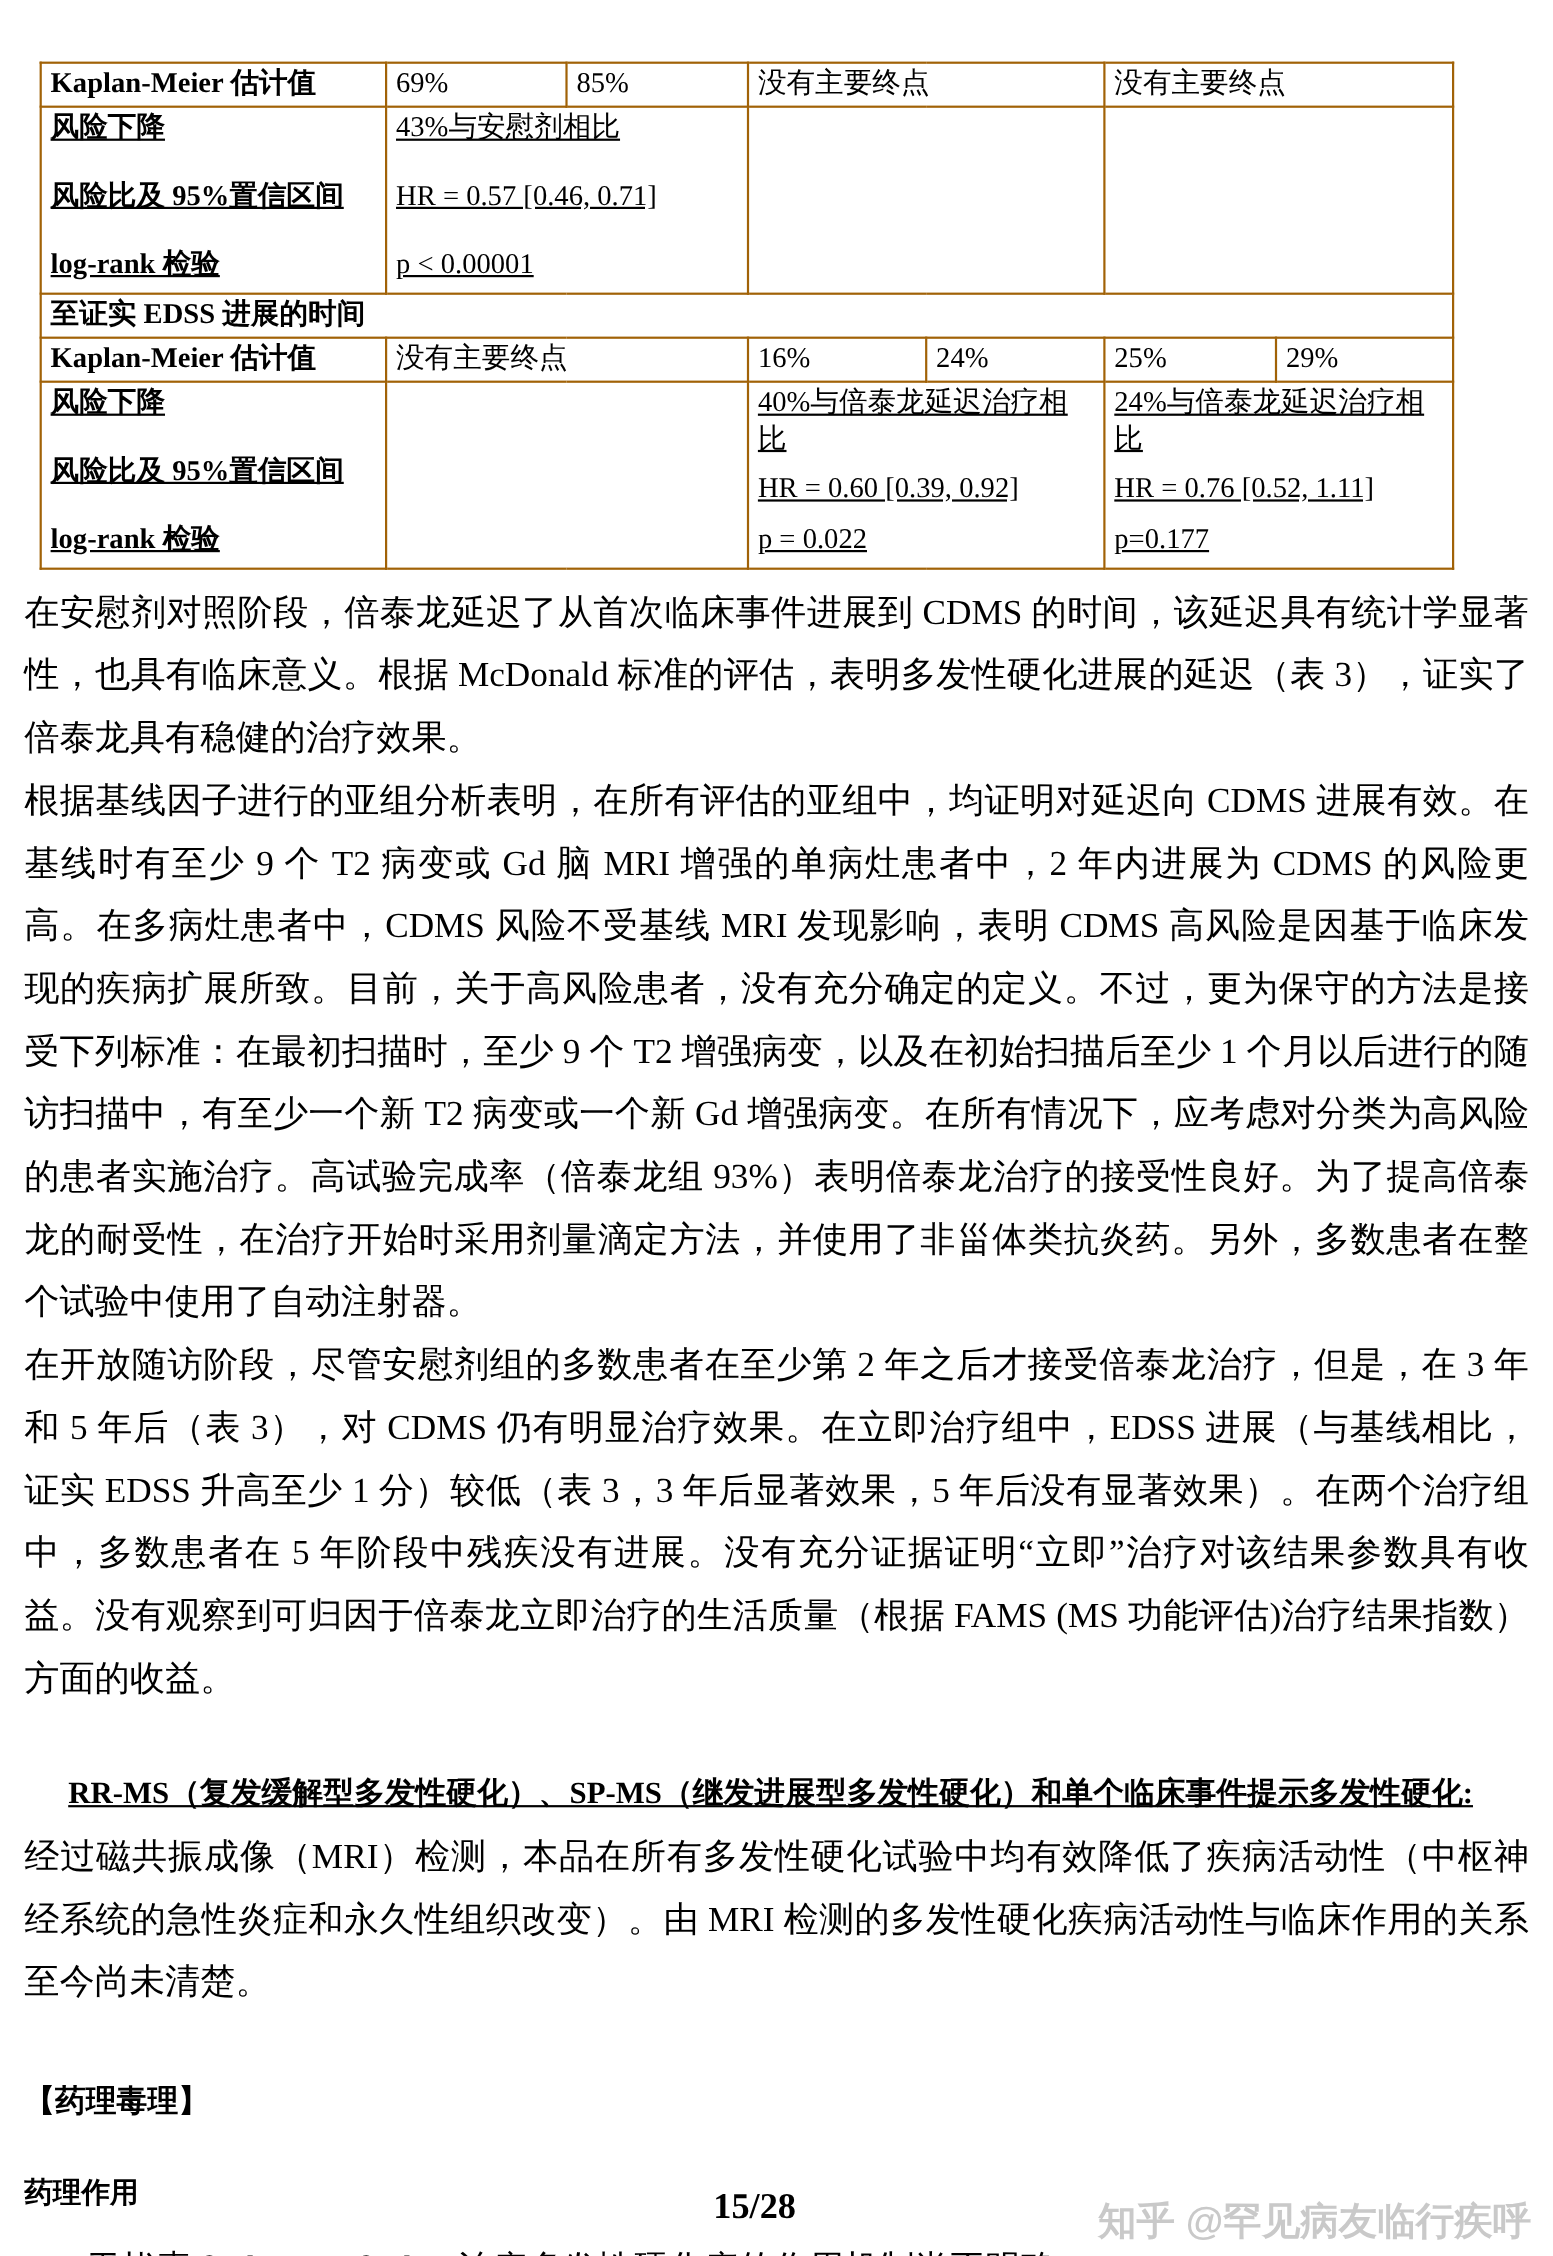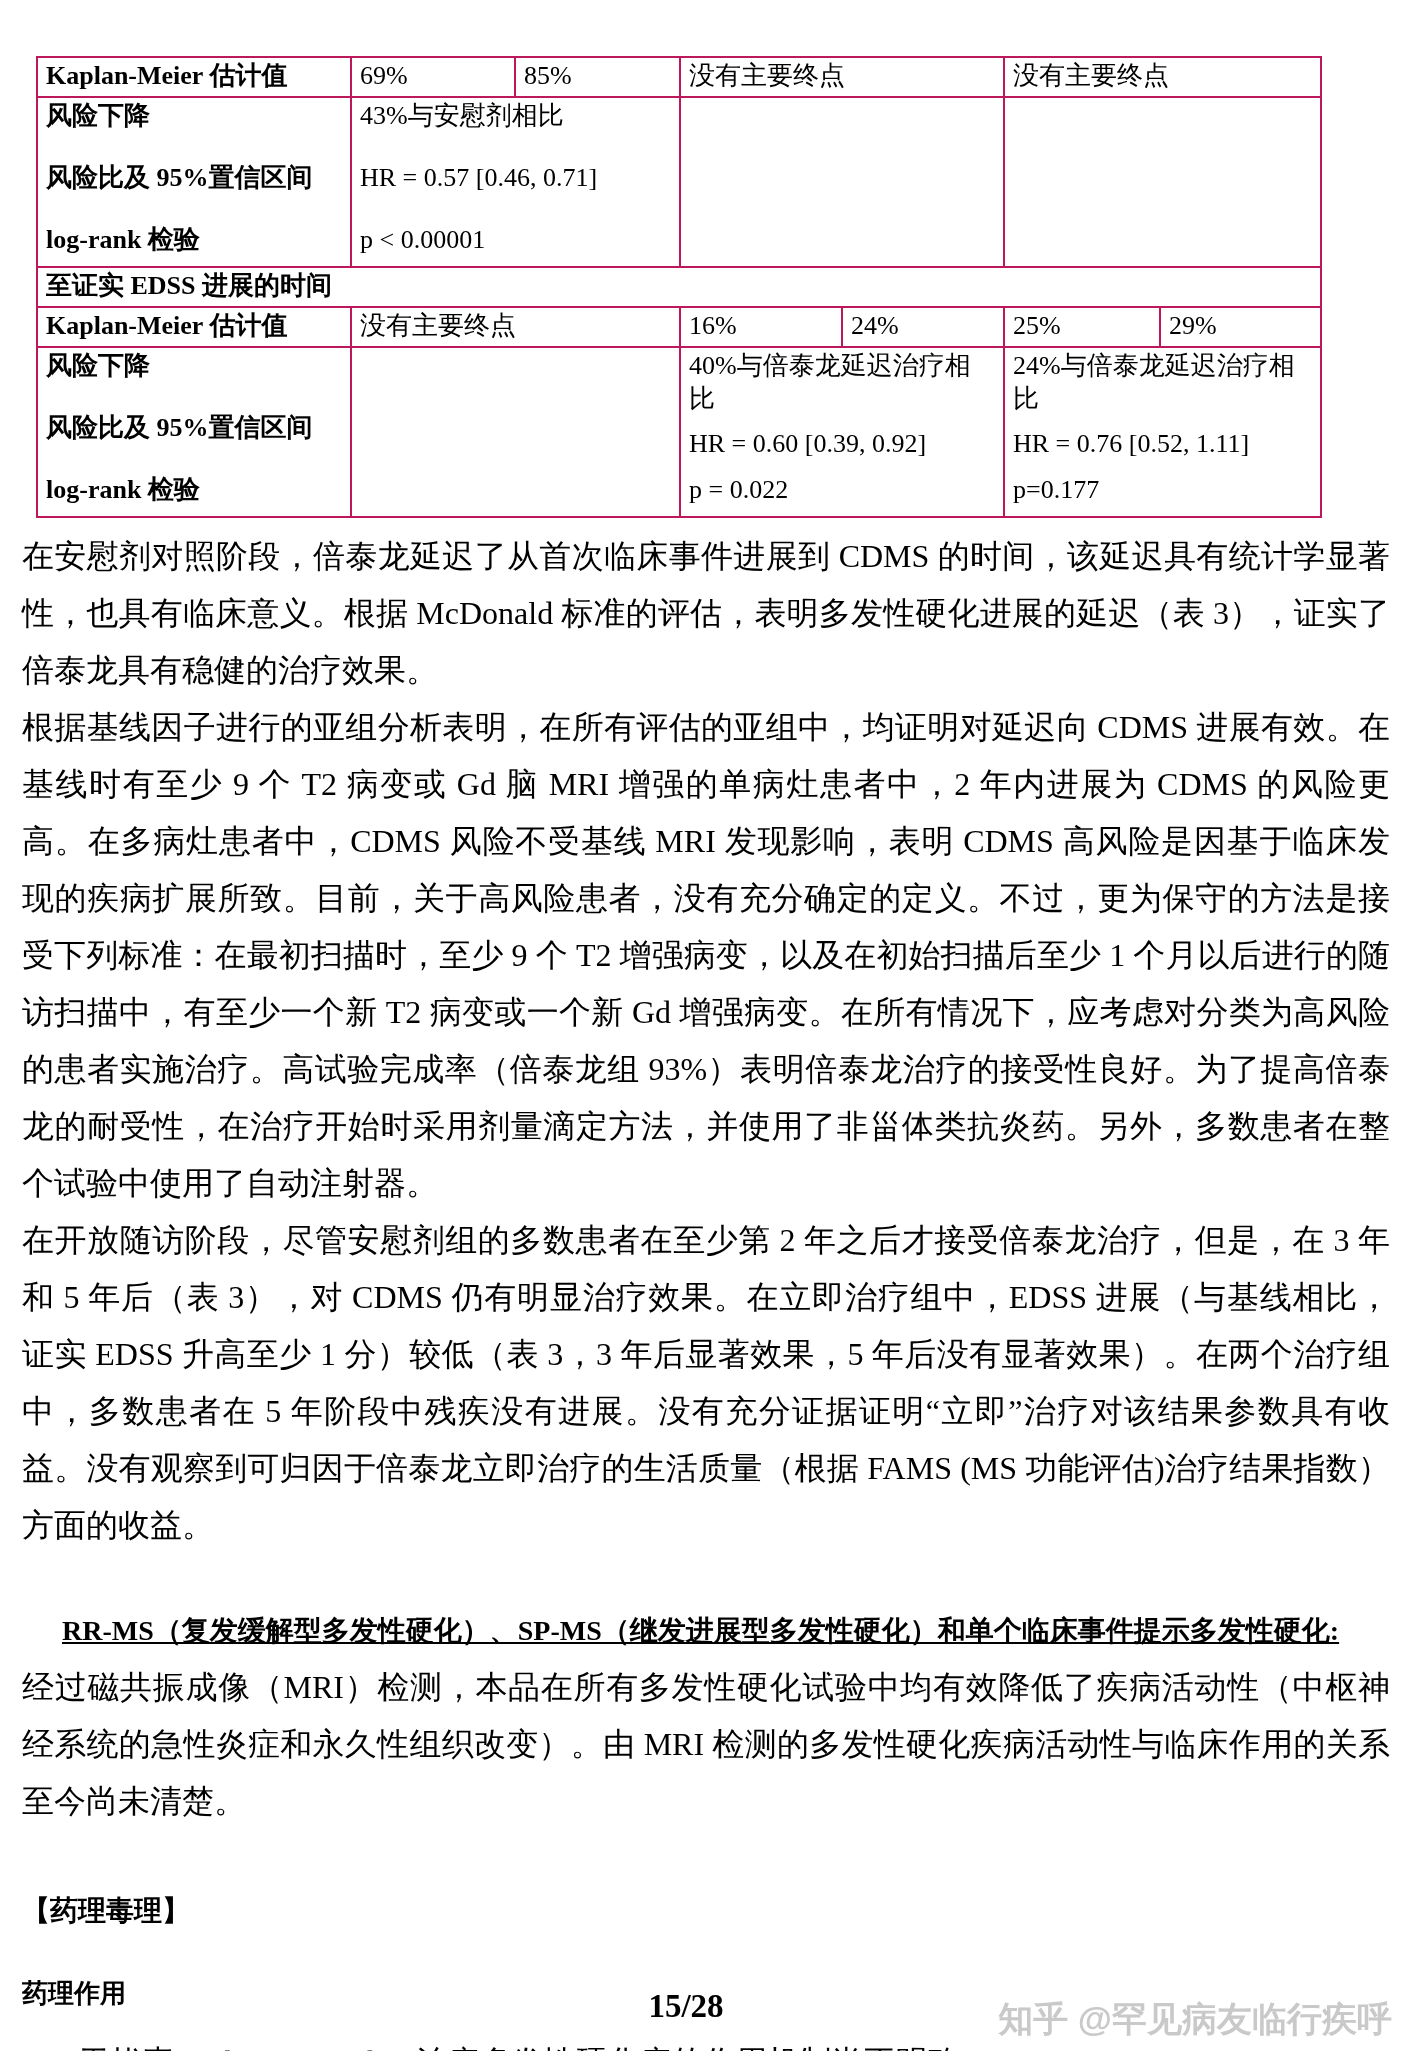--- a/index.html
+++ b/index.html
@@ -19,28 +19,28 @@
   
   table.efficacy{
     border-collapse:collapse;
     table-layout:fixed;
     width:1284px;
     margin-left:14px;
     font-size:26px;
     line-height:1.25;
   }
   table.efficacy td{
-    border:2px solid #be185d;
+    border:2px solid #a16207;
     padding:2px 8px;
     vertical-align:top;
     overflow:hidden;
   }
   td.lbl{font-weight:bold;}
   tr.r-thin td{height:34px;}
-  tr.r-tall td{height:164px;}
+  tr.r-tall td{height:164px;text-decoration:underline;}
   .stack{
     display:flex;flex-direction:column;justify-content:space-between;
     height:156px;
   }
   td.section-row{font-weight:bold;height:34px;}
 
   
   .para{
     font-size:32px;
     line-height:57px;

